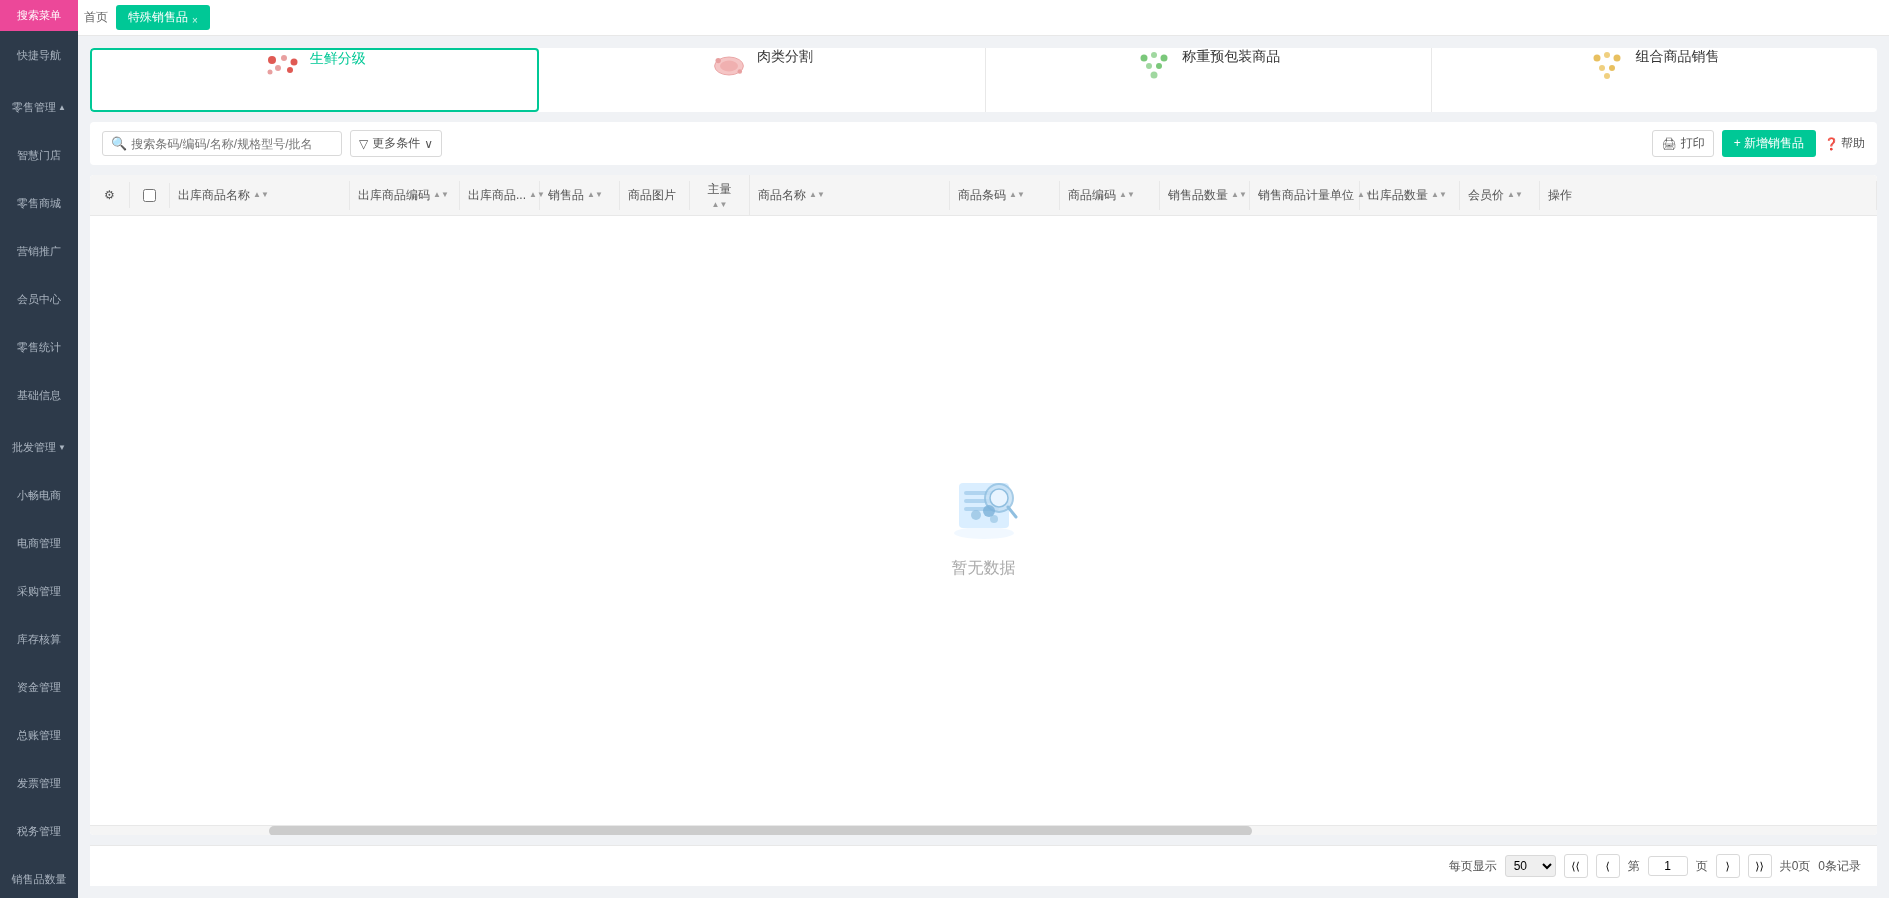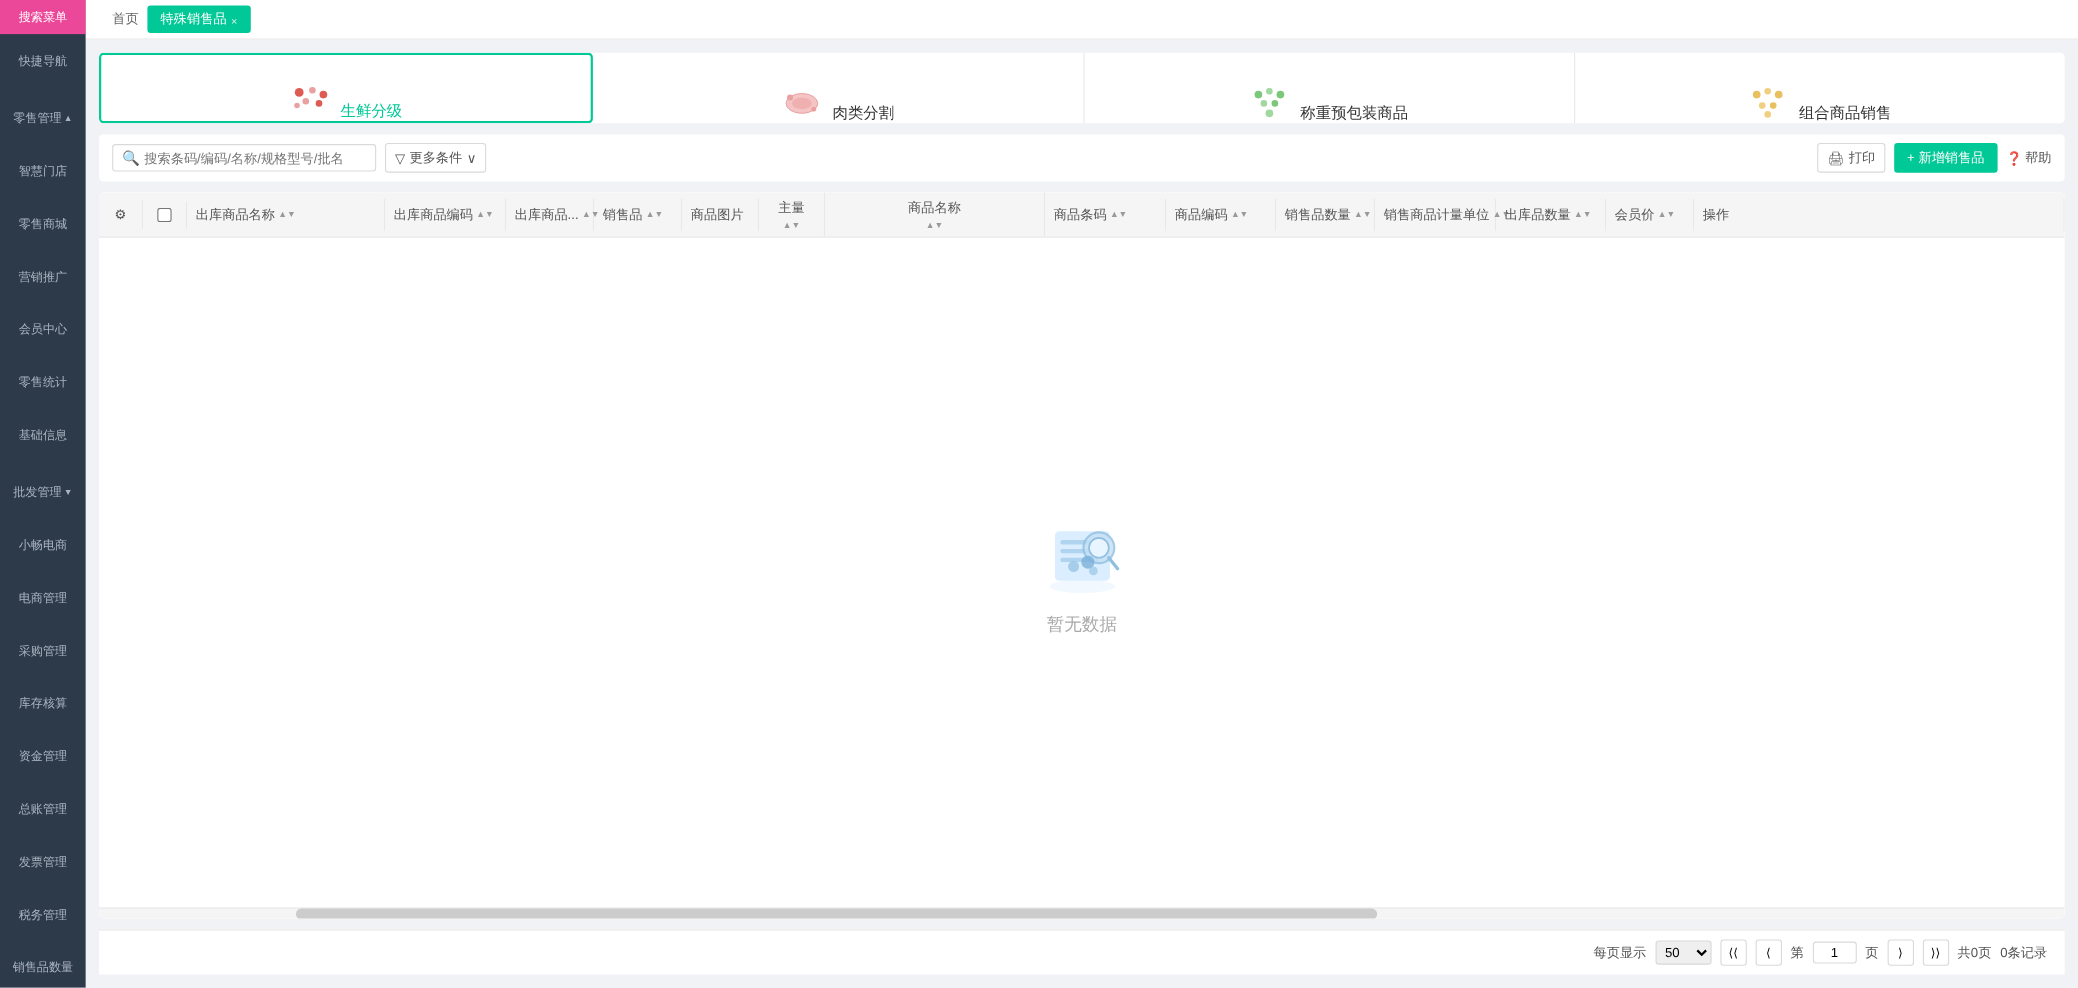--- a/index.html
+++ b/index.html
@@ -46,21 +46,21 @@
       flex: 1;
       display: flex;
       flex-direction: column;
       overflow: hidden;
       background: #f0f2f5;
     }
 
     
     .topbar {
       background: #fff;
-      padding: 0 24px;
+      padding: 0 6px;
       height: 36px;
       display: flex;
       align-items: center;
       gap: 8px;
       border-bottom: 1px solid #e8e8e8;
     }
     .topbar-home {
       color: #666;
       font-size: 12px;
       cursor: pointer;
@@ -95,21 +95,21 @@
     .category-tabs {
       display: flex;
       background: #fff;
       border-radius: 4px;
       overflow: hidden;
       height: 64px;
     }
     .cat-tab {
       flex: 1;
       display: flex;
-      align-items: flex-end;
+      align-items: flex-start;
       justify-content: center;
       gap: 10px;
       cursor: pointer;
       border-right: 1px solid #e8e8e8;
       padding: 0 16px;
       position: relative;
     }
     .cat-tab:last-child { border-right: none; }
     .cat-tab.active {
       border: 2px solid #00c896;
@@ -240,21 +240,21 @@
     }
     .th-cell .sort-arrows { font-size: 8px; color: #999; display: flex; flex-direction: column; line-height: 1; }
     .th-check { width: 40px; justify-content: center; }
     .th-settings { width: 40px; justify-content: center; }
     .col-name1 { width: 180px; }
     .col-code1 { width: 110px; }
     .col-sku { width: 80px; }
     .col-sale { width: 80px; }
     .col-img { width: 70px; }
     .col-main { width: 60px; flex-direction: column; }
-    .col-gname { width: 200px; flex-direction: column; }
+    .col-gname { width: 200px; }
     .col-barcode { width: 110px; }
     .col-gcode { width: 100px; }
     .col-qty { width: 90px; }
     .col-unit { width: 110px; }
     .col-outqty { width: 100px; }
     .col-price { width: 80px; }
     .col-op { width: 60px; flex: 1; }
 
     .table-body {
       flex: 1;

